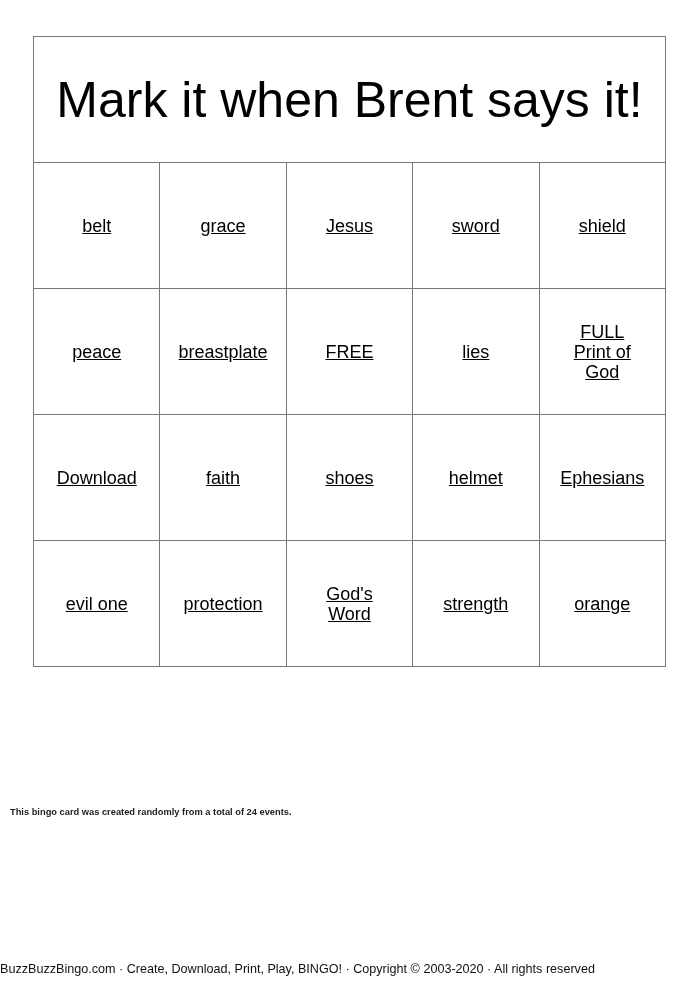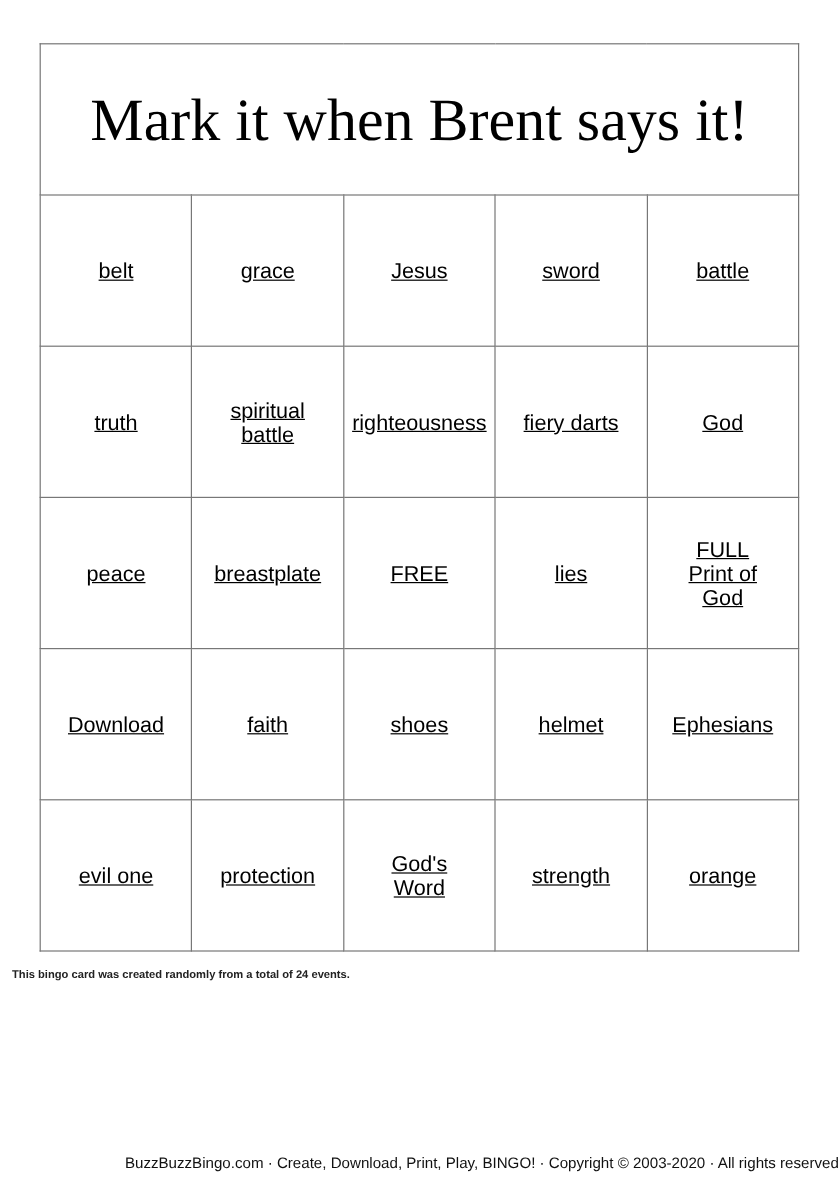--- a/index.html
+++ b/index.html
@@ -1,44 +1,37 @@
 <!DOCTYPE html>
 <html><head>
 <meta charset="utf-8">
 <style>
   html, body { margin:0; padding:0; background:#fff; }
   body { width:699px; height:989px; position:relative; font-family:"Liberation Sans", sans-serif; color:#000; overflow:hidden; }
   .card { position:absolute; left:33px; top:36px; width:633px; border-collapse:collapse; table-layout:fixed; }
   .card td { border:1px solid #777; text-align:center; vertical-align:middle; padding:0 4px; }
-  .title { height:125px; font-size:50px;font-family:Liberation Serif, serif; }
+  .title { height:125px; font-size:50px; }
   .cell { height:125px; font-size:18px; line-height:20px; width:126px;text-decoration:underline; }
   .info { position:absolute; left:10px; top:805px; width:680px; font-size:9.3px; line-height:15px; color:#222;font-weight:bold; }
-  .footer { position:absolute; left:0; top:962px; width:699px; text-align:right; font-size:12.6px; color:#111; }
+  .footer { position:absolute; left:0; top:962px; width:699px; text-align:left; font-size:12.6px; color:#111; }
 </style>
 </head>
 <body>
 
 <table class="card">
   <tbody>
       <tr>
     <td colspan="5" class="title">Mark it when Brent says it!</td>
   </tr>
   <tr>
     <td class="cell">belt</td>
     <td class="cell">grace</td>
     <td class="cell">Jesus</td>
     <td class="cell">sword</td>
-    <td class="cell">battle</td>
-  </tr>
-  <tr>
-    <td class="cell">truth</td>
-    <td class="cell" style="padding:0 22px">spiritual battle</td>
-    <td class="cell">righteousness</td>
-    <td class="cell">fiery darts</td>
-    <td class="cell">God</td>
+    <td class="cell">shield</td>
   </tr>
   <tr>
     <td class="cell">peace</td>
     <td class="cell">breastplate</td>
     <td class="cell">FREE</td>
     <td class="cell">lies</td>
     <td class="cell" style="padding:0 34px">FULL Print of God</td>
   </tr>
   <tr>
     <td class="cell">Download</td>

